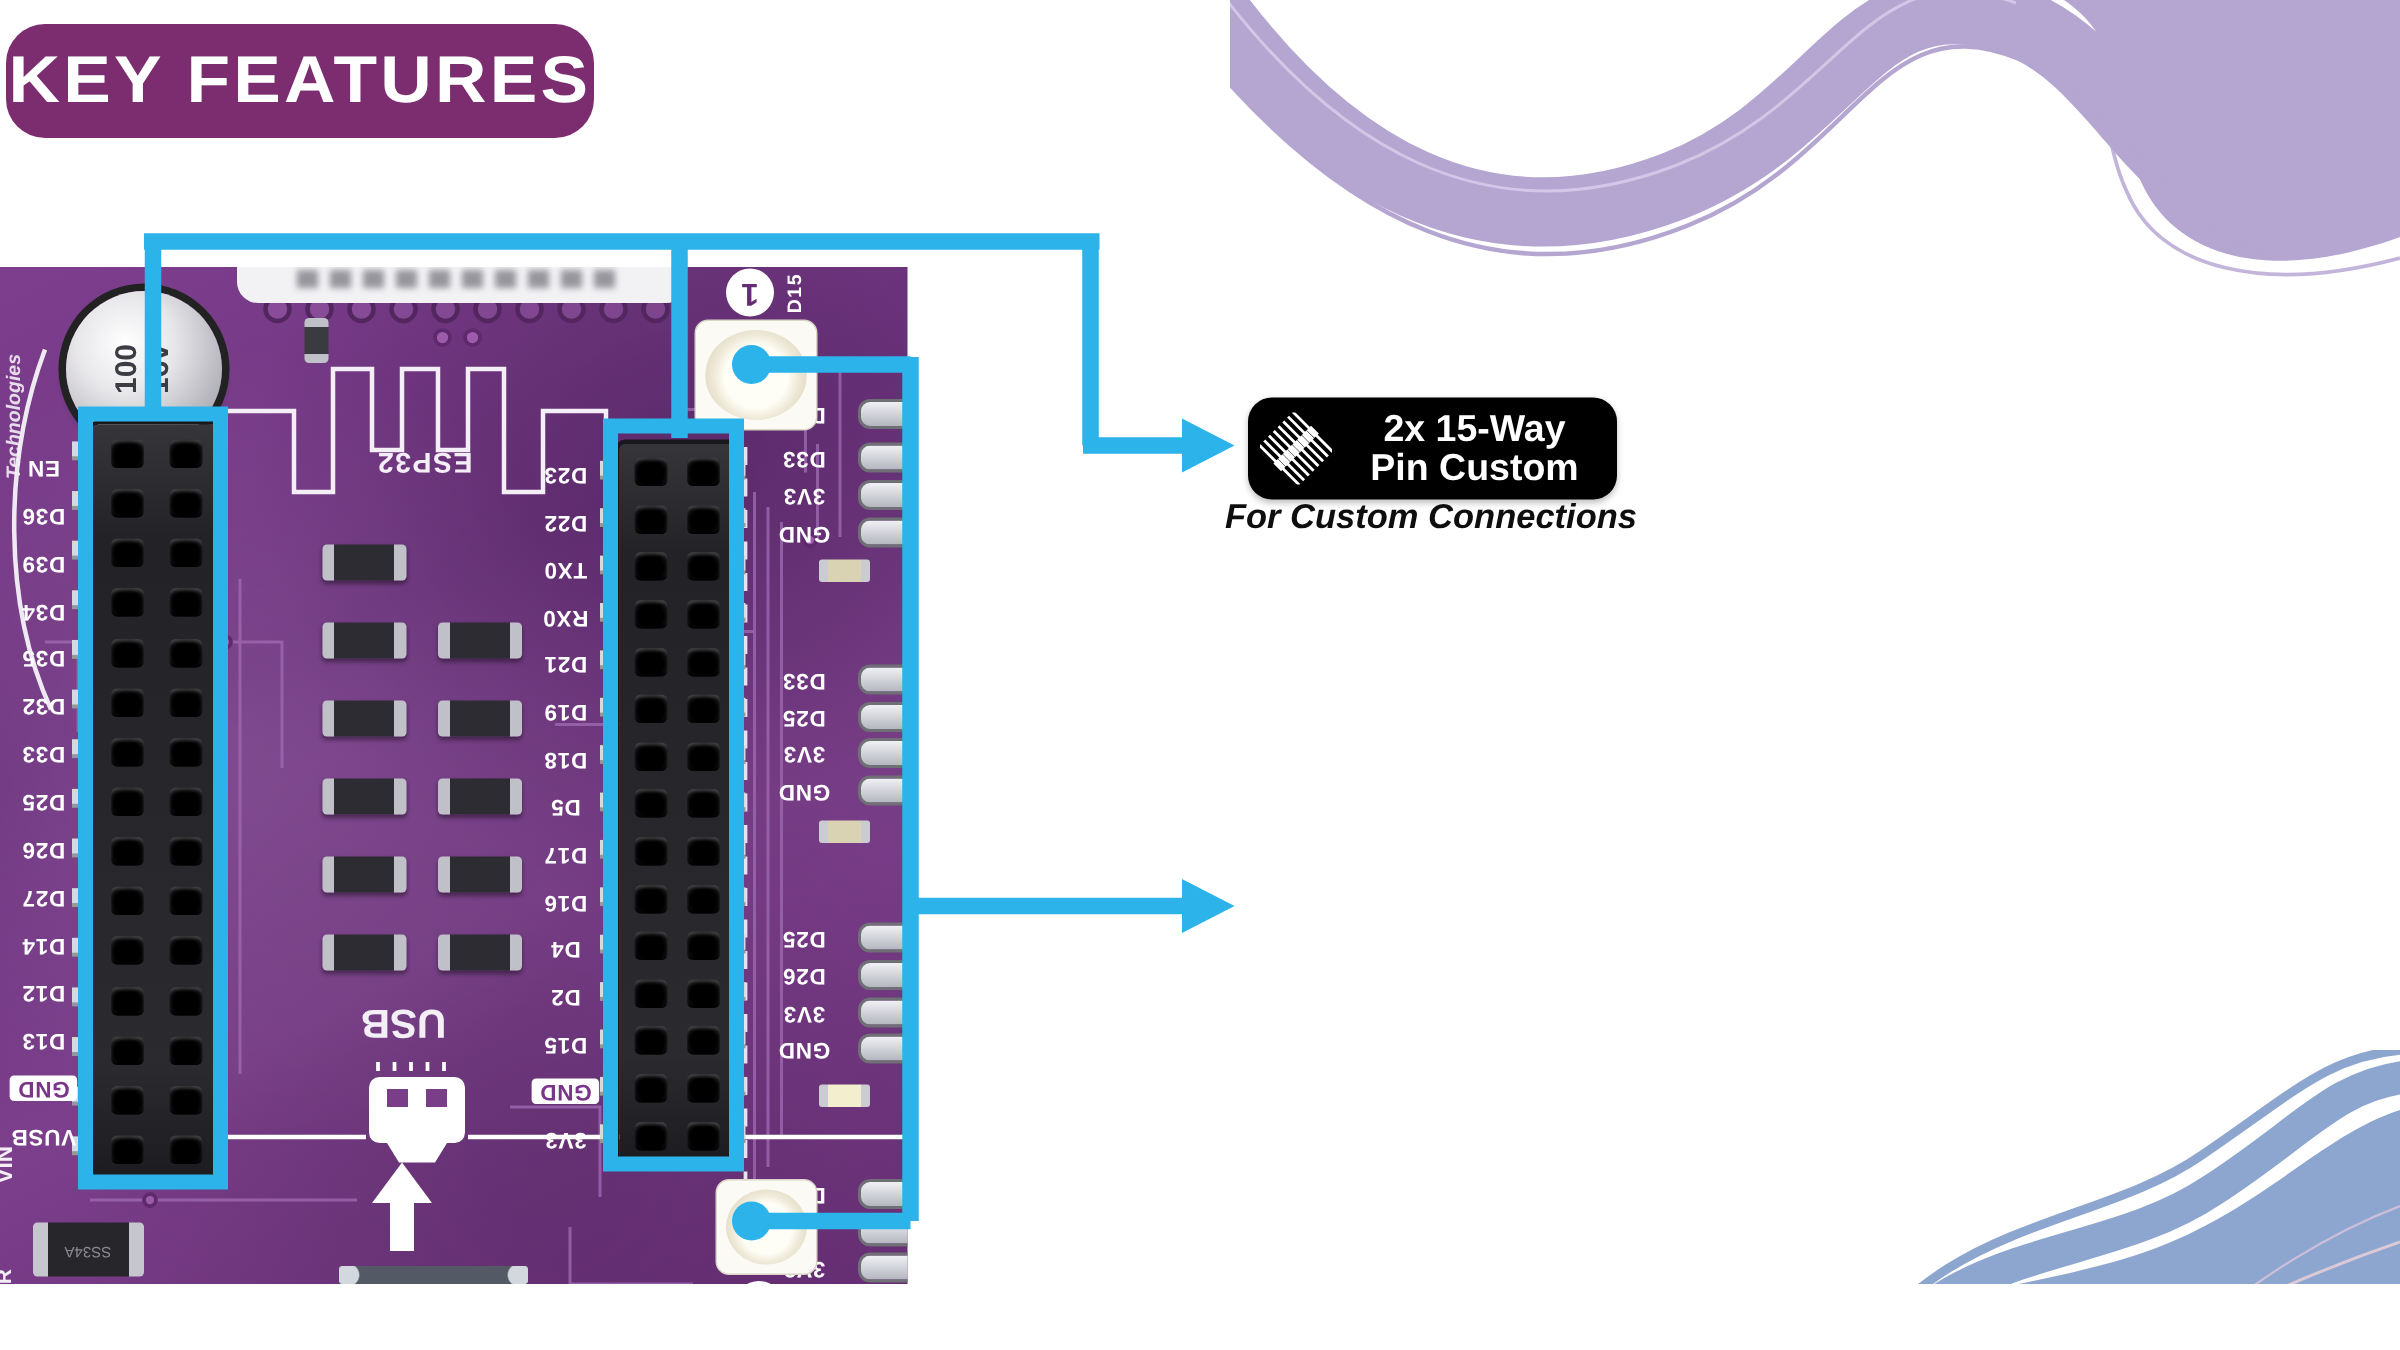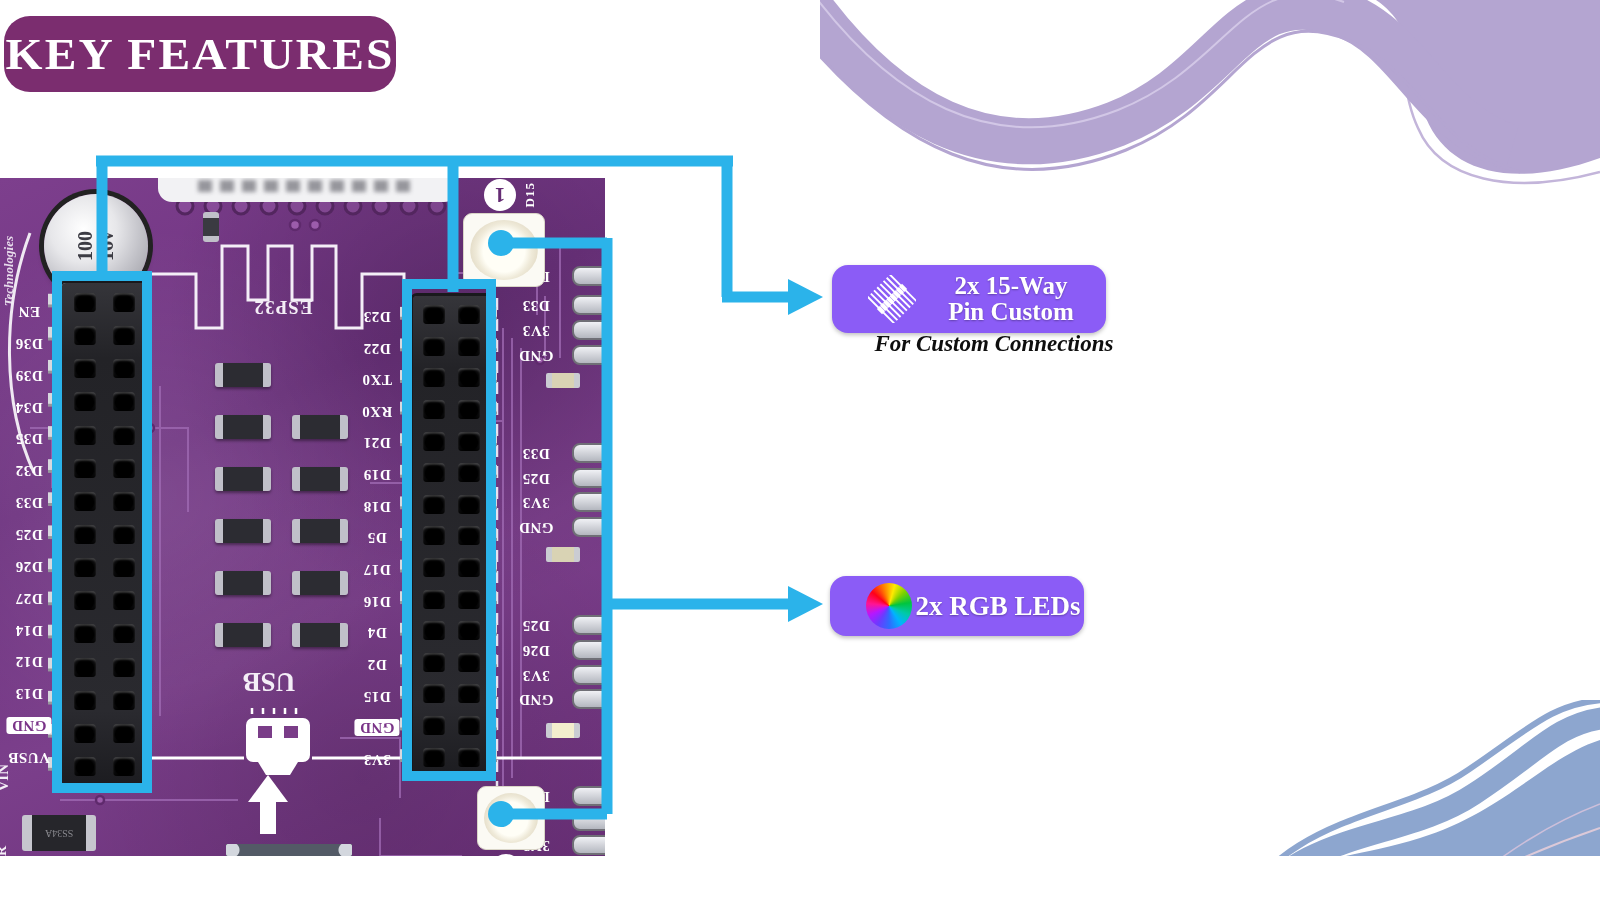--- a/index.html
+++ b/index.html
@@ -1,17 +1,17 @@
 <!DOCTYPE html>
 <html><head>
 <meta charset="utf-8">
 <style>
   html,body{margin:0;padding:0;background:#fff;}
   #canvas{position:relative;width:1600px;height:856px;background:#fff;overflow:hidden;
-          font-family:Liberation Serif, serif;}
+          font-family:Liberation Sans, sans-serif;}
   .abs{position:absolute;}
 
   
   .banner{position:absolute;left:4px;top:16px;width:392px;height:76px;background:#7b2d6f;
           border-radius:26px;display:flex;align-items:center;justify-content:center;}
   .banner span{color:#fff;font-weight:bold;font-size:44px;letter-spacing:2px;
                transform:scaleX(1.08);white-space:nowrap;}
 
   
   .wave{position:absolute;pointer-events:none;}
@@ -95,22 +95,22 @@
          display:flex;align-items:center;justify-content:center;}
   .diode span{color:#8a8a90;font-size:10px;transform:rotate(180deg);}
   .buzzer{position:absolute;left:226px;top:666px;width:126px;height:39px;background:#535a66;
           background-image:radial-gradient(circle at 6px 6px,#d3d7de 7px,transparent 8px),
                            radial-gradient(circle at calc(100% - 6px) 6px,#d3d7de 7px,transparent 8px);}
 
   
   #overlay{position:absolute;left:0;top:0;pointer-events:none;}
 
   
-  .badge{position:absolute;background:#8b5cf6;border-radius:16px;display:flex;align-items:center;
-         box-shadow:0 2px 4px rgba(0,0,0,.25);padding-left:28px;}
+  .badge{position:absolute;background:#000000;border-radius:16px;display:flex;align-items:center;
+         box-shadow:0 2px 4px rgba(0,0,0,.25);}
   .badge .lines{color:#fff;font-weight:bold;font-size:25px;line-height:26px;text-align:center;
          flex:1;text-shadow:0 1px 2px rgba(0,0,0,.3);}
   .rgb-badge-text{color:#fff;font-weight:bold;font-size:27px;flex:1;text-align:center;
          text-shadow:0 1px 2px rgba(0,0,0,.3);}
   .wheel{width:46px;height:46px;border-radius:50%;margin-left:8px;flex:none;
          background:conic-gradient(from -50deg,#ff0018,#ff7a00,#ffe900,#7dd100,#00c53f,#00c9a7,#00b4ff,#2f6bff,#6a3bff,#b517ff,#ff1493,#ff0018);}
   .pin-icon{margin-left:8px;flex:none;}
   .callout-sub{position:absolute;width:300px;text-align:center;color:#0e0e0e;
          font-style:italic;font-weight:bold;font-size:23px;}
 </style>
@@ -425,20 +425,16 @@
           <rect x="31.8" y="19.5" width="4" height="7"></rect>
             <rect x="36.1" y="19.5" width="4" height="7"></rect>
         </g>
       </g>
     </svg>
     <div class="lines">
       <div>2x 15-Way</div>
       <div>Pin Custom</div>
     </div>
   </div>
-  <div class="callout-sub" style="left:844px;top:331px">For Custom Connections</div>
-
-  <div class="badge" style="left:830px;top:576px;width:226px;height:60px">
-    <div class="wheel"></div>
-    <div class="rgb-badge-text">2x RGB LEDs</div>
-  </div>
+  <div class="callout-sub" style="left:804px;top:331px">For Custom Connections</div>
+
 
 </div>
 
 </body></html>

